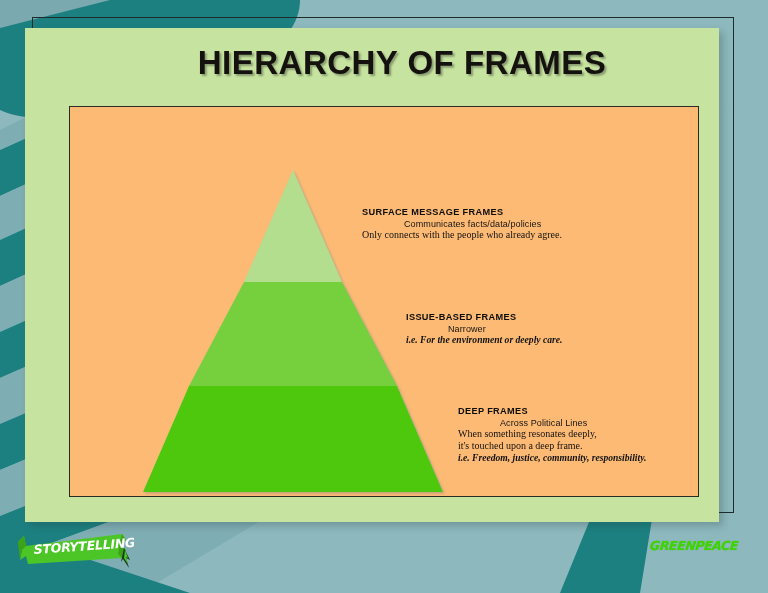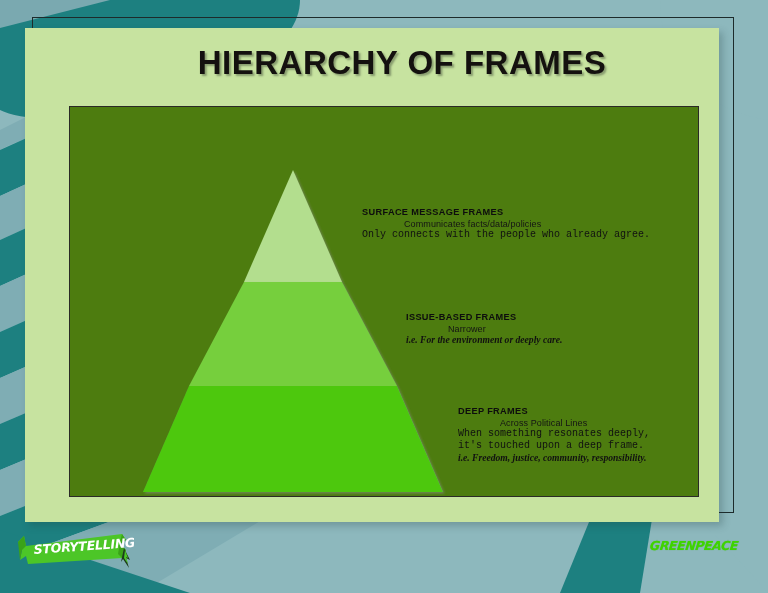--- a/index.html
+++ b/index.html
@@ -71,21 +71,21 @@
     white-space: nowrap;
   }
 
   
   #content-panel {
     position: absolute;
     left: 44px;
     top: 78px;
     width: 630px;
     height: 391px;
-    background: #4d7c0f;
+    background: #fdba74;
     border: 1.2px solid #2a2a26;
     box-sizing: border-box;
     overflow: hidden;
   }
 
   #pyramid-svg {
     position: absolute;
     left: 0;
     top: 0;
     width: 630px;
@@ -108,21 +108,21 @@
     margin-bottom: 1px;
   }
   .tier-line-sans {
     font-family: "Liberation Sans", sans-serif;
     font-size: 9px;
     letter-spacing: 0.1px;
     color: #141414;
     margin-left: 42px;
   }
   .tier-line-serif {
-    font-family: Liberation Mono, monospace;
+    font-family: Liberation Serif, serif;
     font-size: 10px;
     color: #111111;
   }
   .tier-line-italic {
     font-family: "Liberation Serif", serif;
     font-style: italic;
     font-weight: bold;
     font-size: 9.6px;
     color: #111111;
   }

